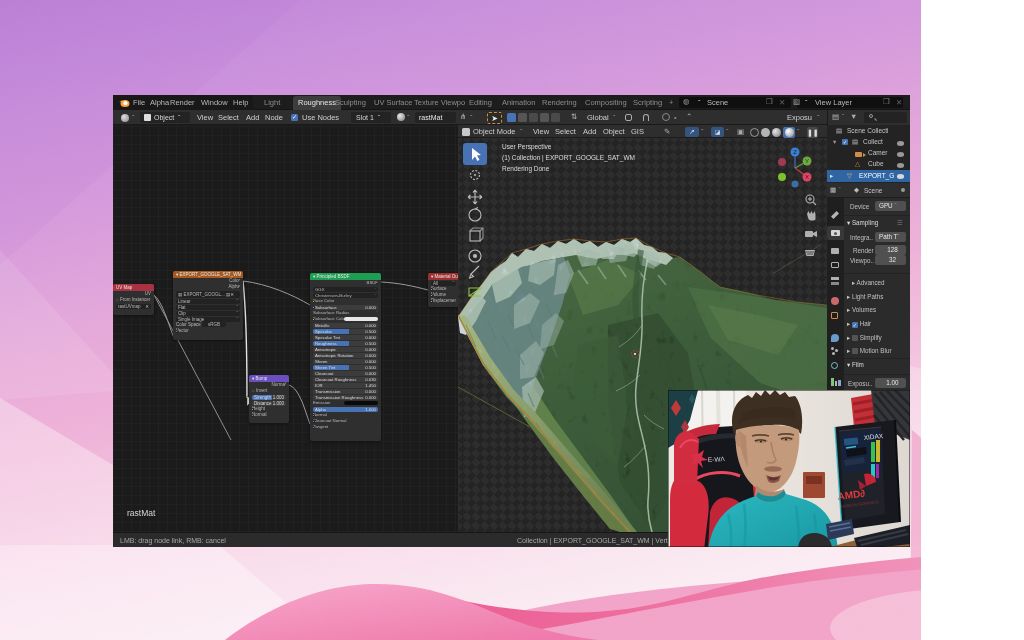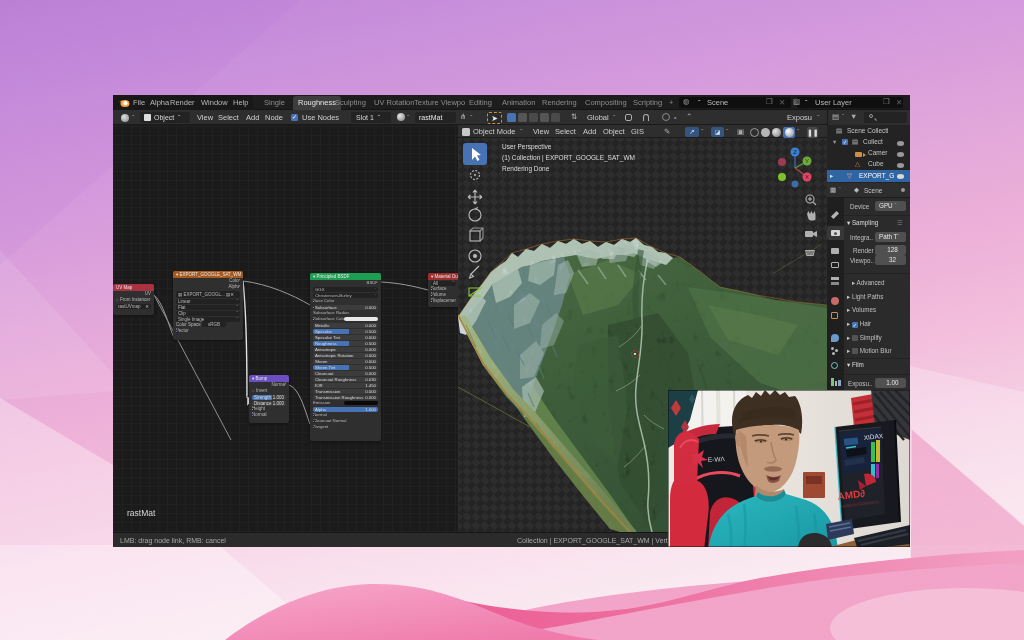--- a/index.html
+++ b/index.html
@@ -1,15 +1,15 @@
 <!DOCTYPE html>
 <html><head><meta charset="utf-8"><style>
 *{margin:0;padding:0;box-sizing:border-box}
 html,body{width:1024px;height:640px;overflow:hidden;font-family:"Liberation Sans",sans-serif}
-#stage{position:relative;width:1024px;height:640px;overflow:hidden;
+#stage{position:relative;width:921px;height:640px;overflow:hidden;
 background:linear-gradient(168deg,#b97cd4 0%,#c78bda 14%,#d497da 28%,#e2a3d8 40%,#edadd6 52%,#f2bcdb 63%,#f6cfe3 74%,#f8e3ec 88%,#f8e7ee 100%);}
 #bgsvg{position:absolute;left:0;top:0}
 #frame{position:absolute;left:113px;top:95px;width:797px;height:452px;background:#1d1d1d;font-family:"Liberation Sans",sans-serif}
 #topbar{position:absolute;left:0;top:0;width:797px;height:15px;background:#1d1d1d;border-bottom:1px solid #141414;color:#b8b8b8;font-size:7.5px}
 #topbar span{position:absolute;top:3px;white-space:nowrap}
 #topbar .tab{color:#8d8d8d}
 #hdr2{position:absolute;left:0;top:15px;width:797px;height:15px;background:#2e2e2e;border-bottom:1px solid #1a1a1a;color:#cecece;font-size:7.5px}
 #hdr2 span{position:absolute;top:3px;white-space:nowrap}
 .dd{position:absolute;background:#232323;border-radius:2px;color:#d6d6d6}
 #nodeed{position:absolute;left:0;top:30px;width:345px;height:407px;overflow:hidden;background:
@@ -75,41 +75,41 @@
       <svg style="position:absolute;left:6px;top:2.5px" width="11" height="10" viewBox="0 0 11 10">
           <ellipse cx="6" cy="5.5" rx="4.5" ry="3.6" fill="#ff9f3d"></ellipse>
           <circle cx="6.4" cy="5.2" r="2.1" fill="#fff"></circle>
           <path d="M0.2,3.2 L5,4.6 L3.4,2.6 Z" fill="#ff9f3d"></path>
         </svg>
       <span style="left:20px">File</span>
         <span style="left:37px">Alpha</span>
         <span style="left:57px">Render</span>
         <span style="left:88px">Window</span>
         <span style="left:120px">Help</span>
-      <span class="tab" style="left:151px">Single</span>
+      <span class="tab" style="left:151px">Light</span>
       <span style="left:180px;top:1px;background:#3d3d3d;border-radius:3px 3px 0 0;padding:2px 5px 3px 5px;color:#e4e4e4">Roughness</span>
       <span class="tab" style="left:222px">Sculpting</span>
-        <span class="tab" style="left:261px">UV Rotation</span>
+        <span class="tab" style="left:261px">UV Surface</span>
         <span class="tab" style="left:301px">Texture Viewpo</span>
         <span class="tab" style="left:356px">Editing</span>
         <span class="tab" style="left:389px">Animation</span>
         <span class="tab" style="left:429px">Rendering</span>
         <span class="tab" style="left:472px">Compositing</span>
         <span class="tab" style="left:520px">Scripting</span>
         <span class="tab" style="left:556px">+</span>
       <span style="left:566px;top:1.5px;width:112px;height:11px;background:#0f0f0f;border-radius:2px"></span>
         <span style="left:684px;top:1.5px;width:106px;height:11px;background:#0f0f0f;border-radius:2px"></span>
         <span style="left:570px;top:2px;color:#999">◍</span>
       <span style="left:585px;color:#d8d8d8">ˇ</span>
         <span style="left:594px">Scene</span>
       <span style="left:653px;top:2px;color:#888">❐</span>
         <span style="left:666px;color:#666">✕</span>
       <span style="left:680px;top:2px;color:#999">▧</span>
         <span style="left:692px;color:#d8d8d8">ˇ</span>
-        <span style="left:702px">User Layer</span>
+        <span style="left:702px">View Layer</span>
       <span style="left:770px;top:2px;color:#888">❐</span>
         <span style="left:783px;color:#666">✕</span>
     </div>
     <div id="hdr2">
       <span style="left:8px;top:3.5px;width:8px;height:8px;border-radius:50%;background:radial-gradient(circle at 35% 35%,#ddd,#888)"></span>
         <span style="left:19px;color:#999">ˇ</span>
       <span class="dd" style="left:27px;top:2px;width:50px;height:11px;line-height:11px;padding-left:14px;font-size:7px">Object &nbsp;ˇ</span>
       <span style="left:31px;top:3.5px;width:7px;height:7px;background:#ddd;border-radius:1px"></span>
       <span style="left:84px">View</span>
         <span style="left:105px">Select</span>

